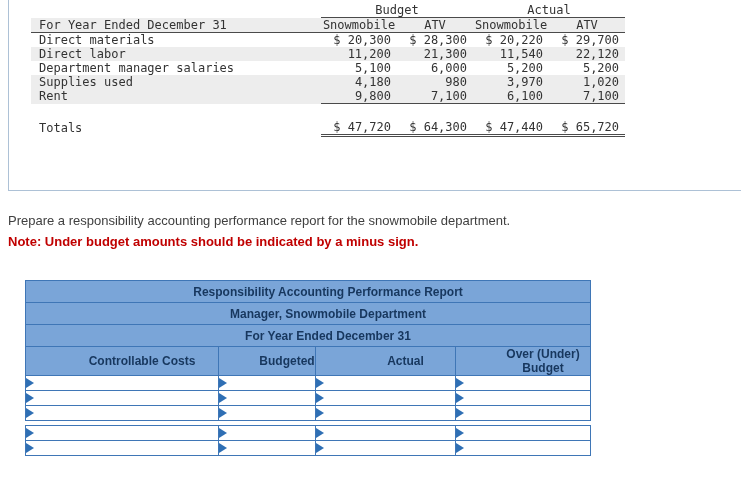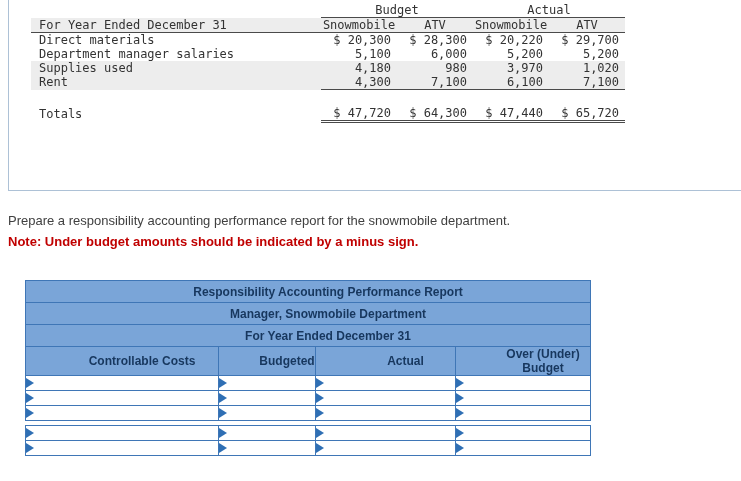--- a/index.html
+++ b/index.html
@@ -92,37 +92,44 @@
       <td class="ch">Snowmobile</td>
       <td class="ch">ATV</td>
     </tr>
     <tr>
       <td class="lbl">Direct materials</td>
       <td class="num">$ 20,300</td>
       <td class="num">$ 28,300</td>
       <td class="num">$ 20,220</td>
       <td class="num">$ 29,700</td>
     </tr>
+    <tr class="stripe">
+      <td class="lbl">Direct labor</td>
+      <td class="num">11,200</td>
+      <td class="num">21,300</td>
+      <td class="num">11,540</td>
+      <td class="num">22,120</td>
+    </tr>
     <tr>
       <td class="lbl">Department manager salaries</td>
       <td class="num">5,100</td>
       <td class="num">6,000</td>
       <td class="num">5,200</td>
       <td class="num">5,200</td>
     </tr>
     <tr class="stripe">
       <td class="lbl">Supplies used</td>
       <td class="num">4,180</td>
       <td class="num">980</td>
       <td class="num">3,970</td>
       <td class="num">1,020</td>
     </tr>
     <tr class="stripe last-data">
       <td class="lbl">Rent</td>
-      <td class="num">4,300</td>
+      <td class="num">9,800</td>
       <td class="num">7,100</td>
       <td class="num">6,100</td>
       <td class="num">7,100</td>
     </tr>
     <tr class="totals-row">
       <td class="lbl">Totals</td>
       <td class="num">$ 47,720</td>
       <td class="num">$ 64,300</td>
       <td class="num">$ 47,440</td>
       <td class="num">$ 65,720</td>

